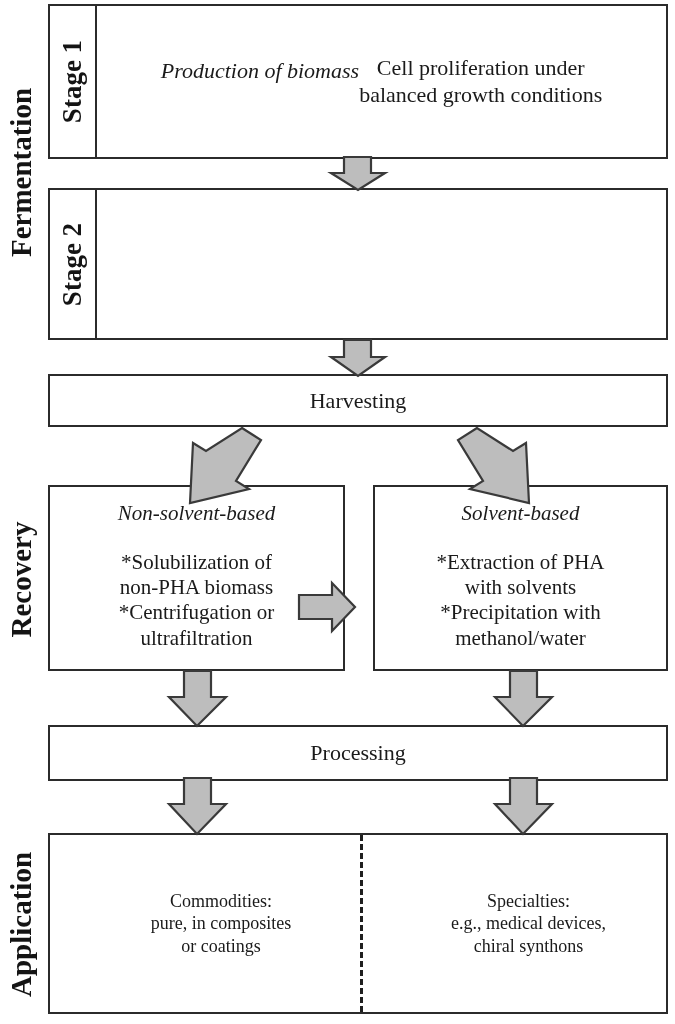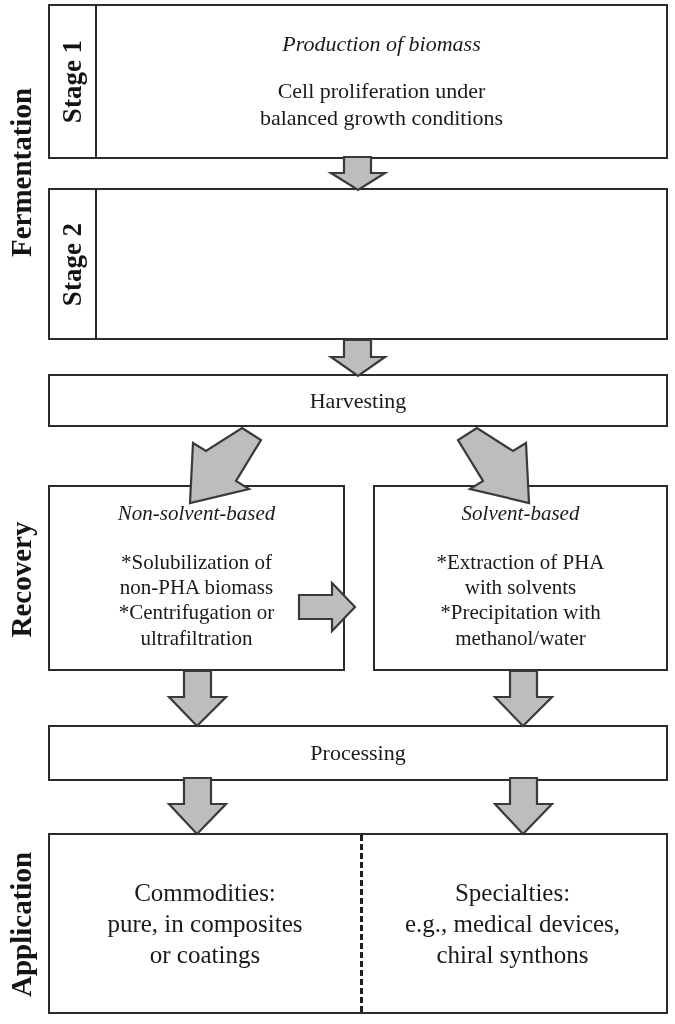--- a/index.html
+++ b/index.html
@@ -63,21 +63,20 @@
     font-family: "Liberation Serif", "DejaVu Serif", serif;
     font-weight: bold;
     font-size: 27px;
     color: #141414;
   }
   .stage-body {
     position: absolute;
     top: 0; bottom: 0; right: 0;
     left: 47px;
     display: flex;
-    flex-direction: column;
     align-items: center;
     justify-content: center;
     text-align: center;
     padding: 4px 10px;
     box-sizing: border-box;
   }
   .title-ital {
     font-style: italic;
     font-size: 22px;
     line-height: 1.15;
@@ -123,23 +122,24 @@
   }
 
   
   .app-col {
     position: absolute;
     top: 0; bottom: 0;
     display: flex;
     align-items: center;
     justify-content: center;
     text-align: center;
-    font-size: 25px;
+    font-size: 18px;
     line-height: 1.25;
     white-space: pre-line;
+    margin-left: 16px;
   }
   .app-divider {
     position: absolute;
     top: 0;
     bottom: 0;
     width: 0;
     border-left: 3px dashed #1f1f1f;
   }
 
   

